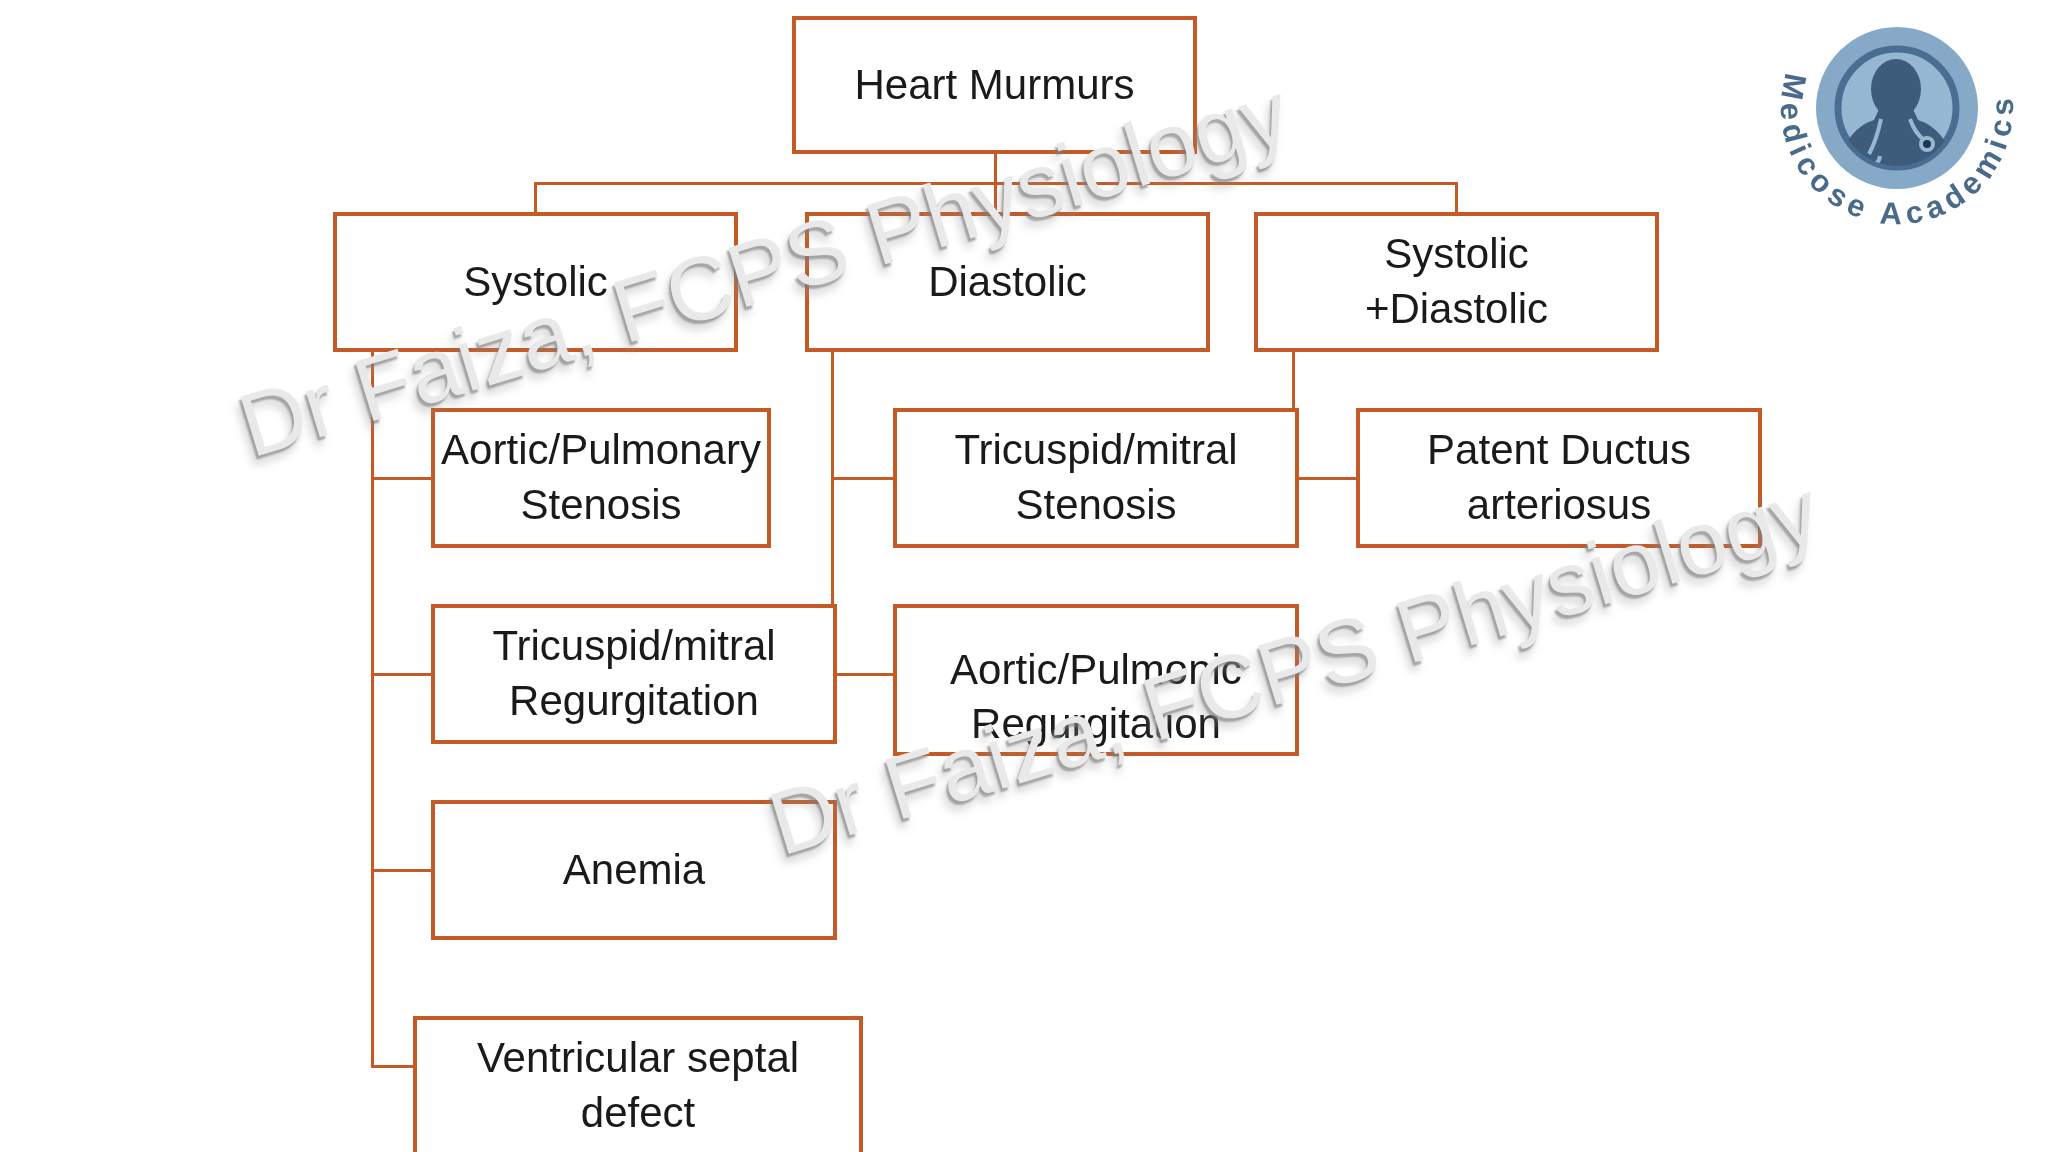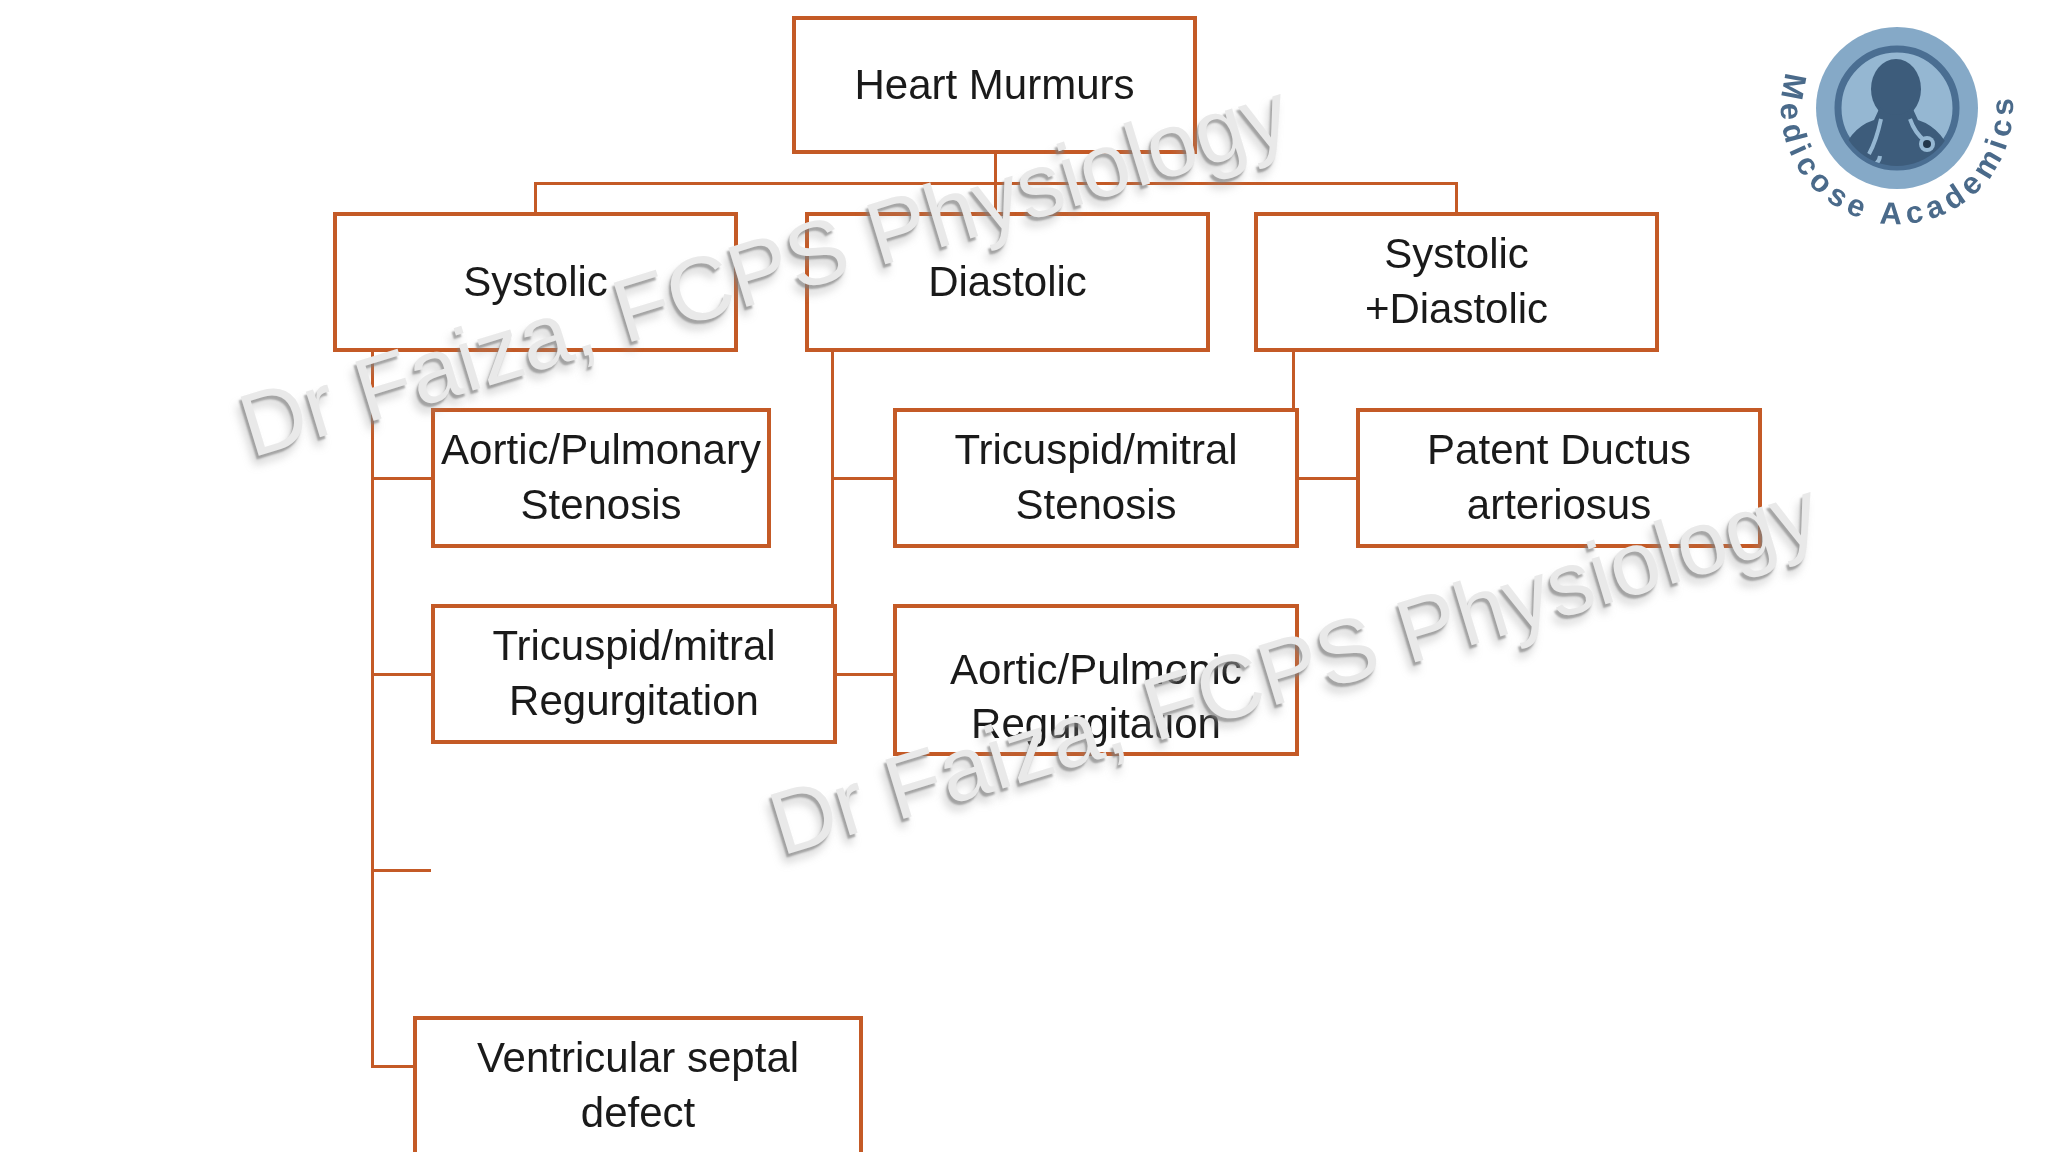--- a/index.html
+++ b/index.html
@@ -101,20 +101,23 @@
 +Diastolic</span>
   </div>
   <div class="box" id="n-aps">
     <span>Aortic/Pulmonary
 Stenosis</span>
   </div>
   <div class="box" id="n-tmr">
     <span>Tricuspid/mitral
 Regurgitation</span>
   </div>
+  <div class="box" id="n-ane">
+    <span>Anemia</span>
+  </div>
   <div class="box" id="n-vsd">
     <span>Ventricular septal
 defect</span>
   </div>
   <div class="box" id="n-tms">
     <span>Tricuspid/mitral
 Stenosis</span>
   </div>
   <div class="box" id="n-apr">
     <span>Aortic/Pulmonic

